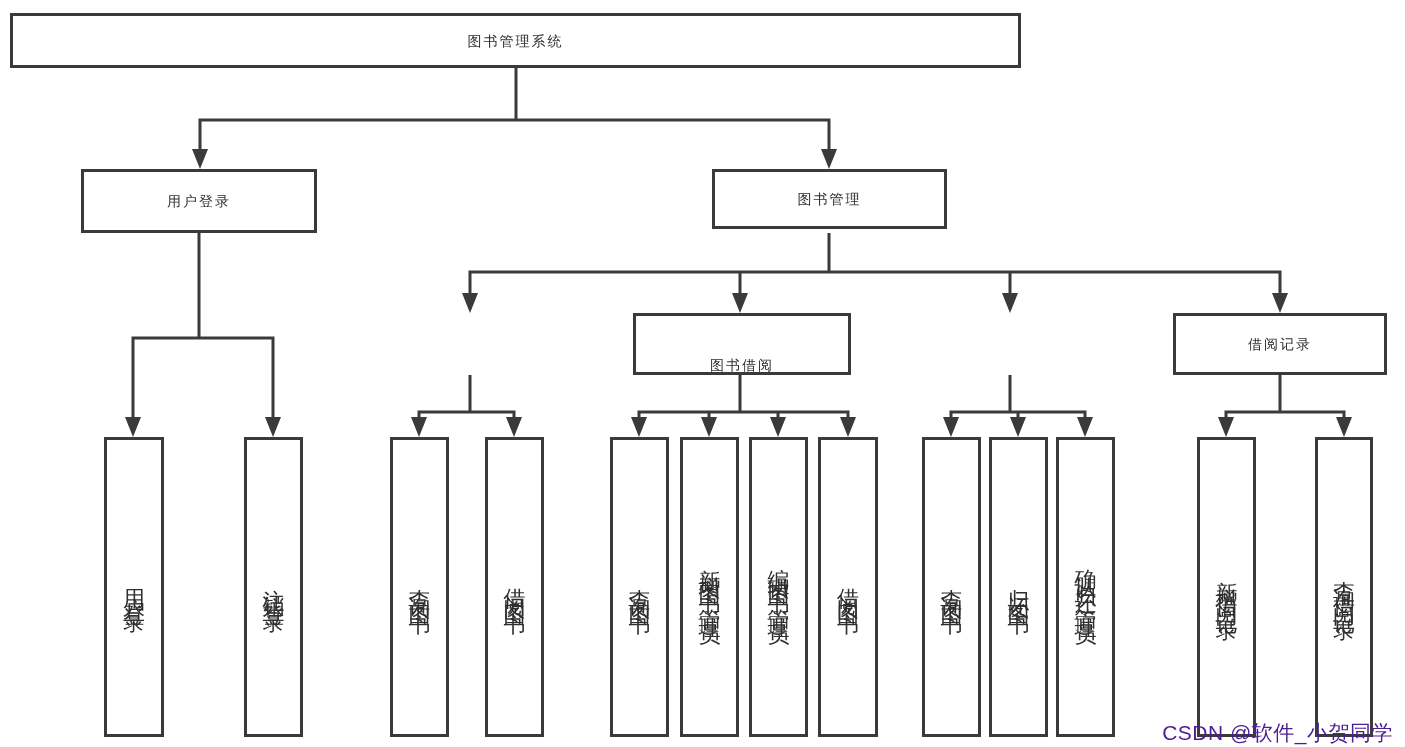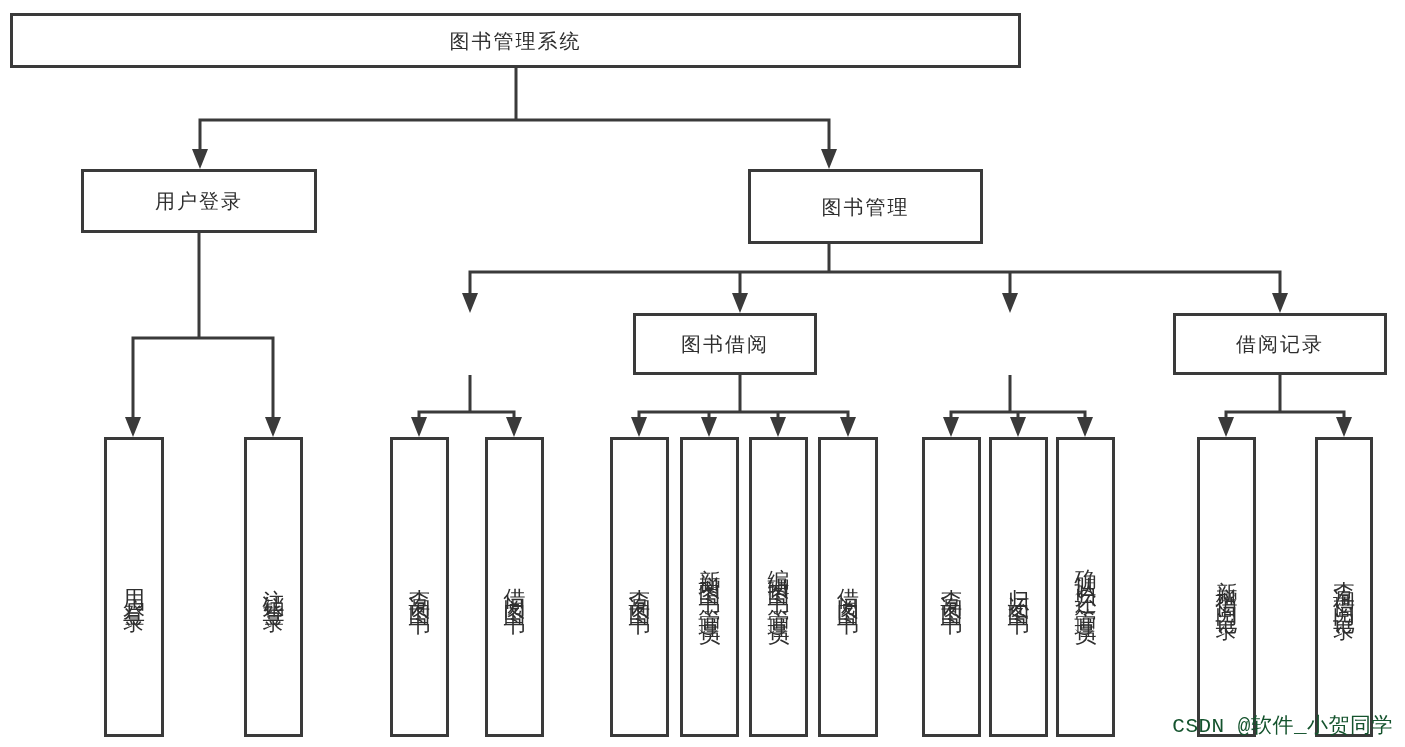--- a/index.html
+++ b/index.html
@@ -21,43 +21,42 @@
     position: absolute;
     box-sizing: border-box;
     border: 3px solid #3a3a3a;
     background: #ffffff;
     display: flex;
     align-items: center;
     justify-content: center;
     color: #2f2f2f;
   }
   .node .h-label {
-    font-size: 20px;
+    font-size: 14px;
     letter-spacing: 2px;
     white-space: nowrap;
     line-height: 1;
   }
   .leaf .v-label {
     writing-mode: vertical-rl;
     text-orientation: mixed;
     font-size: 22px;
     letter-spacing: 8px;
     line-height: 1;
     white-space: nowrap;
   }
   .watermark {
     position: absolute;
     right: 12px;
-    bottom: 8px;
+    bottom: 0;
     font-size: 21px;
-    color: #14532d;
+    color: #4c1d95;
     letter-spacing: 0.5px;
     white-space: nowrap;
     z-index: 10;
-    font-family: Liberation Mono, monospace;
   }
 </style>
 </head>
 <body>
 
 <div class="canvas">
 
   <svg class="connectors" viewBox="0 0 1405 747" xmlns="http://www.w3.org/2000/svg">
 
     <path d="M516 68 V120
@@ -101,25 +100,25 @@
              M1336 417 L1352 417 L1344 437 Z" fill="#3a3a3a" stroke="none"></path>
   </svg>
 
   <div class="node" style="left:10px; top:13px; width:1011px; height:55px;">
     <span class="h-label">图书管理系统</span>
   </div>
 
   <div class="node" style="left:81px; top:169px; width:236px; height:64px;">
     <span class="h-label">用户登录</span>
   </div>
-  <div class="node" style="left:748px; top:169px; width:235px; height:75px;">
+  <div class="node" style="left:712px; top:169px; width:235px; height:60px;">
     <span class="h-label">图书管理</span>
   </div>
 
-  <div class="node" style="left:633px; top:313px; width:184px; height:62px;">
+  <div class="node" style="left:633px; top:313px; width:218px; height:62px;align-items:flex-end;">
     <span class="h-label">图书借阅</span>
   </div>
   <div class="node" style="left:1173px; top:313px; width:214px; height:62px;">
     <span class="h-label">借阅记录</span>
   </div>
 
   <div class="node leaf" style="left:104px; top:437px; width:60px; height:300px;">
     <span class="v-label">用户登录</span>
   </div>
   <div class="node leaf" style="left:244px; top:437px; width:59px; height:300px;">

